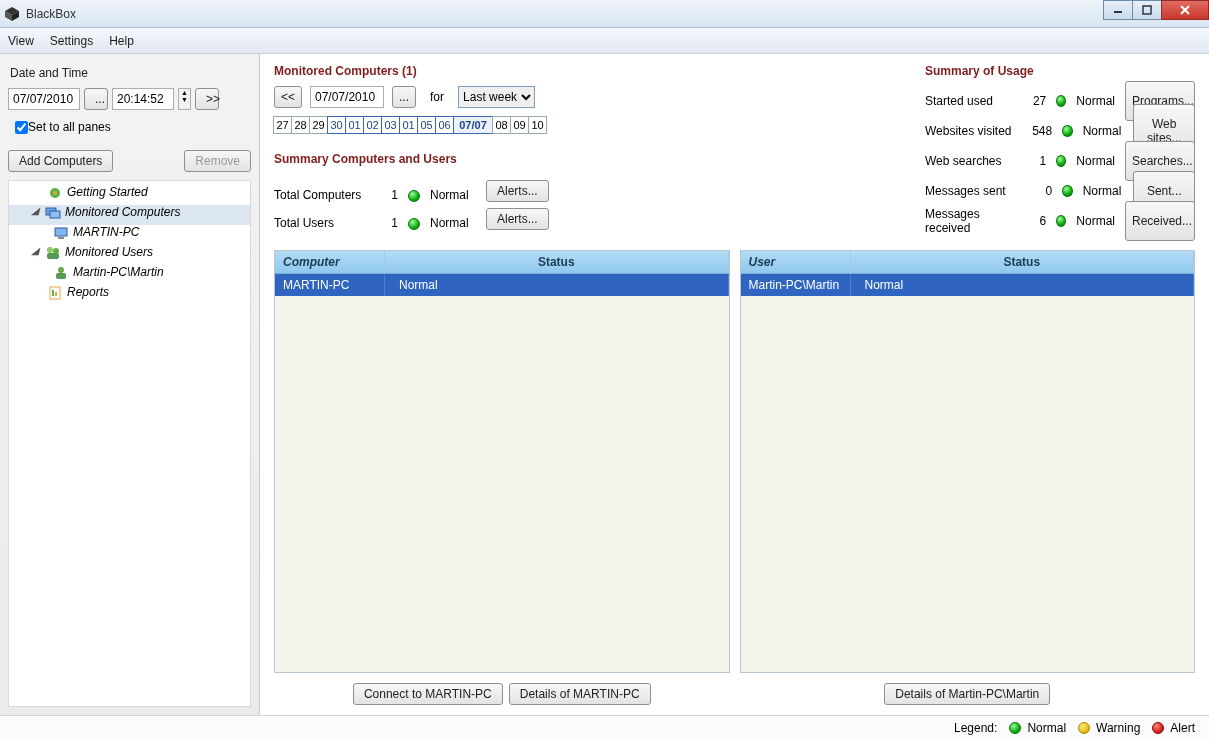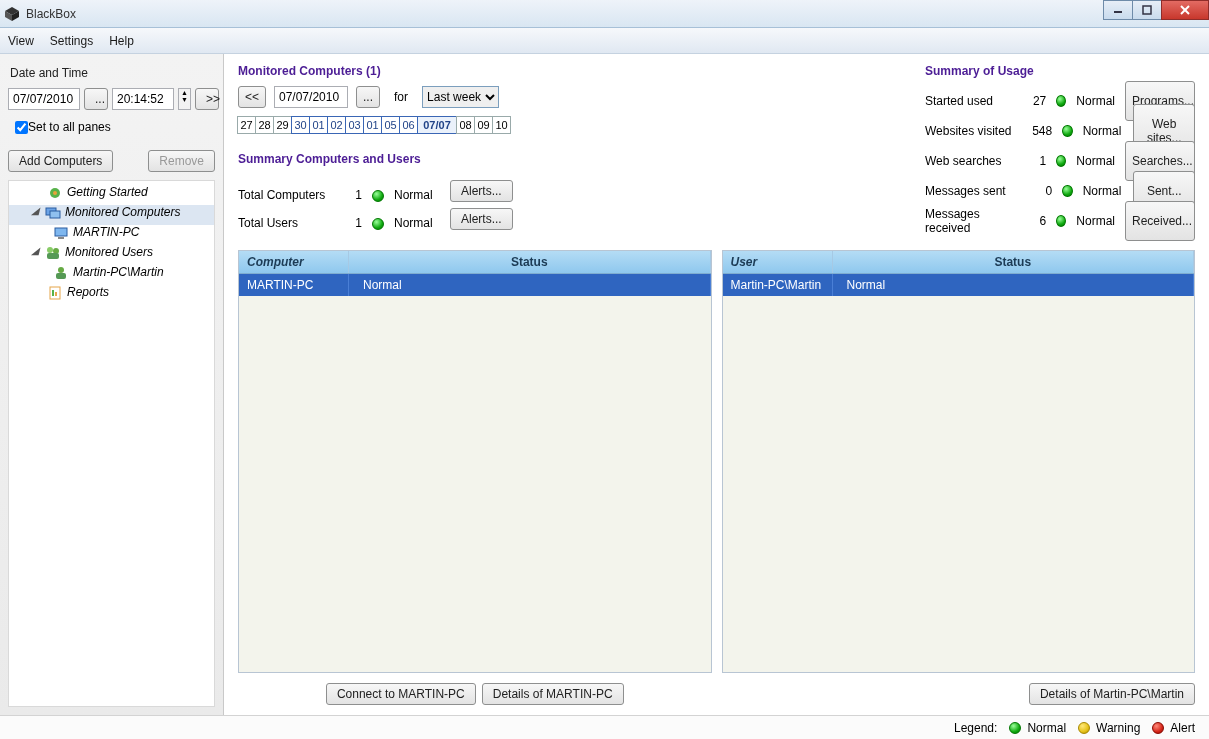--- a/index.html
+++ b/index.html
@@ -14,42 +14,42 @@
 .win-controls .wc.close { width: 48px; background: linear-gradient(#e36b63,#c8372c); color:#fff; border-color:#8f2d2a; border-top-right-radius:0;}
 .win-controls .wc svg { pointer-events:none; }
 
 
 .menubar { height: 26px; background: linear-gradient(#f6f8fb,#e0e8f2); border-bottom: 1px solid #c5d2e0; display:flex; align-items:center; padding: 0 8px; gap:16px; }
 .menubar .mi { color:#1a1a1a; cursor:pointer; }
 
 .main { display:flex; height: calc(739px - 28px - 26px - 24px); }
 
 
-.left { width: 224px; background: linear-gradient(#f3f3f3,#eaeaea); border-right:1px solid #c9c9c9; padding:8px 8px; display:flex; flex-direction:column; }
+.left { width: 260px; background: linear-gradient(#f3f3f3,#eaeaea); border-right:1px solid #c9c9c9; padding:8px 8px; display:flex; flex-direction:column; }
 .left .section-label { margin: 4px 2px; color:#222; }
 .dt-row { display:flex; gap:4px; align-items:center; margin-top:4px; }
 .dt-row input[type=text] { height:22px; border:1px solid #abadb3; padding:0 4px; background:#fff; }
 .dt-row .btn-small { width:24px; height:22px; }
 .chk-row { display:flex; align-items:center; margin-top:10px;padding-left:7px; }
 .btn { background:linear-gradient(#f7f7f7,#e3e3e3); border:1px solid #8e8f8f; border-radius:3px; padding:3px 10px; cursor:pointer; color:#222; }
 .btn:disabled, .btn.disabled { color:#999; }
 .btns-row { display:flex; justify-content:space-between; margin-top:16px; }
 
 .tree { margin-top:8px; background:#fff; border:1px solid #d9d9d9; flex:1; padding:4px 0; }
 .tree .node { display:flex; align-items:flex-start; height:20px; padding:0 20px; cursor:pointer;font-style:italic; }
 .tree .node.sel { background:#dce6f2; }
 .tree .node .twisty { width:12px; text-align:center; color:#555; font-size:10px; }
 .tree .node .icon { width:16px; height:16px; margin:0 4px; display:inline-flex; align-items:center; justify-content:center; }
 .tree .node.indent1 { padding-left: 22px; }
 .tree .node.indent2 { padding-left: 40px; }
 
 
 .right { flex:1; background:#fff; padding:10px 14px; overflow:hidden; display:flex; flex-direction:column; }
 .top-row { display:flex; justify-content:space-between; }
-.heading { font-weight:bold; color:#4c1d95; margin-bottom:8px; }
+.heading { font-weight:bold; color:#7f1d1d; margin-bottom:8px; }
 
 .date-nav { display:flex; align-items:center; gap:8px; margin-top:4px; }
 .date-nav input { height:22px; width:74px; border:1px solid #abadb3; padding:0 4px; }
 .date-nav select { height:22px; border:1px solid #7b9ebd; }
 .calendar-strip { display:flex; margin-top:8px; }
 .calendar-strip .day { width:19px; height:18px; border:1px solid #9aa; margin-left:-1px; text-align:center; line-height:16px; font-size:11px; background:#fff; cursor:pointer; }
 .calendar-strip .day.active { border-color:#3a66b5; color:#224488; }
 .calendar-strip .day.today { background:#eaf1fb; font-weight:bold; }
 
 .summary-sec { margin-top:18px; }
@@ -75,21 +75,21 @@
 .tbl .row { display:flex; background:#2f65c0; color:#fff; }
 .tbl .row .cell { padding:4px 8px; border-right:1px solid #4a7fd6; display:flex; align-items:center; gap:6px; }
 .tbl .row.sel { background:#2f65c0; }
 .tbl .body { flex:1; }
 .tbl .hdr .c1 { width:110px;font-style:italic; }
 .tbl .hdr .c2 { flex:1; text-align:center; }
 .tbl .row .c1 { width:110px; }
 .tbl .row .c2 { flex:1; }
 
 .table-actions { display:flex; gap:6px; justify-content:center; margin-top:10px; }
-.table-actions.right-align { justify-content:flex-end; }
+.table-actions.right-align { justify-content:center; }
 
 
 .legendbar { height:24px; border-top:1px solid #d3d3d3; background:#fbfbfb; display:flex; justify-content:flex-end; align-items:center; padding:0 14px; gap:12px; }
 .legend { display:flex; align-items:center; gap:6px; }
 
 
 .svg-icon { width:16px; height:16px; }
 </style>
 </head>
 <body>

